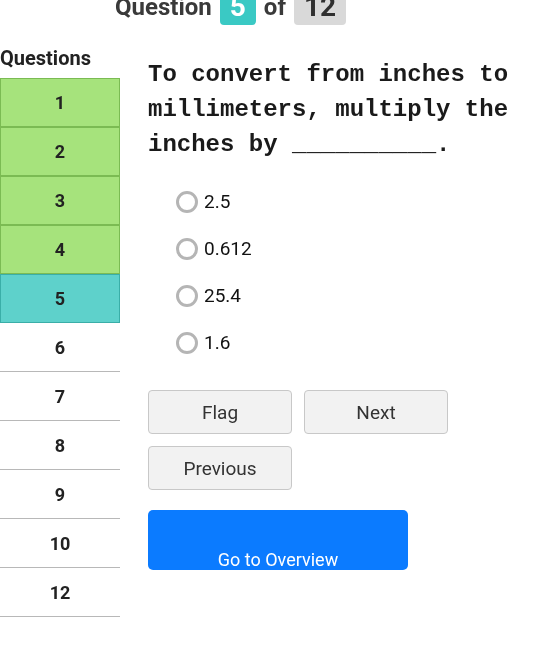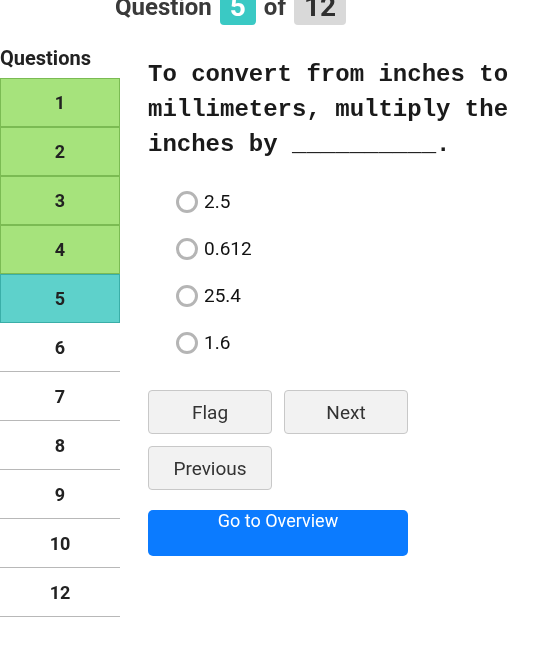--- a/index.html
+++ b/index.html
@@ -103,43 +103,43 @@
     .choice-label {
       font-size: 19px;
       color: #111;
     }
     .btnrow {
       display: flex;
       gap: 12px;
       margin-bottom: 12px;
     }
     .btn {
-      width: 124px;
+      width: 144px;
       height: 44px;
       background: #f2f2f2;
       border: 1px solid #c8c8c8;
       border-radius: 4px;
       font-size: 19px;
       color: #333;
       display: flex;
       align-items: center;
       justify-content: center;
       cursor: pointer;
     }
     .overview-btn {
       width: 260px;
-      height: 46px;
+      height: 60px;
       margin-top: 20px;
       background: #0b7bff;
       color: #fff;
       border: none;
       border-radius: 5px;
       font-size: 18px;
       display: flex;
-      align-items: flex-start;
+      align-items: flex-end;
       justify-content: center;
       cursor: pointer;
     }
   </style>
 </head>
 <body>
 
 <div class="header">
   <span>Question</span>
   <span class="badge-current">5</span>

